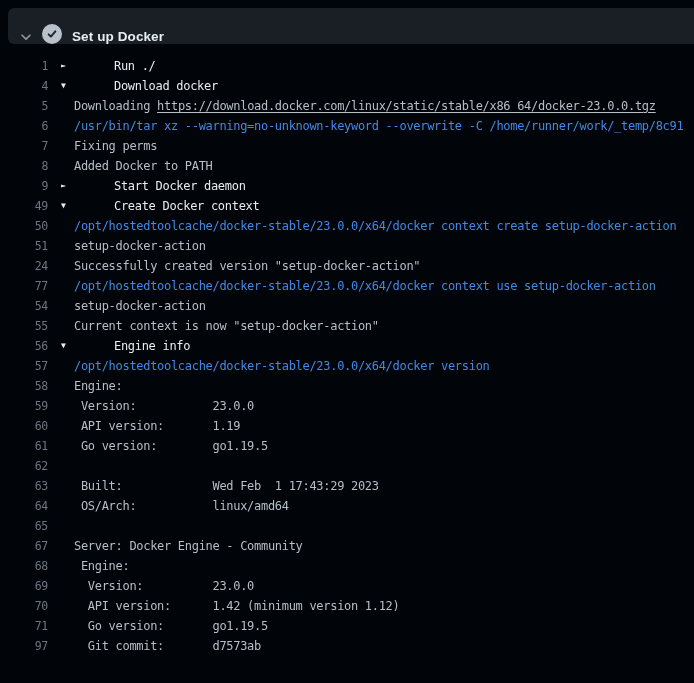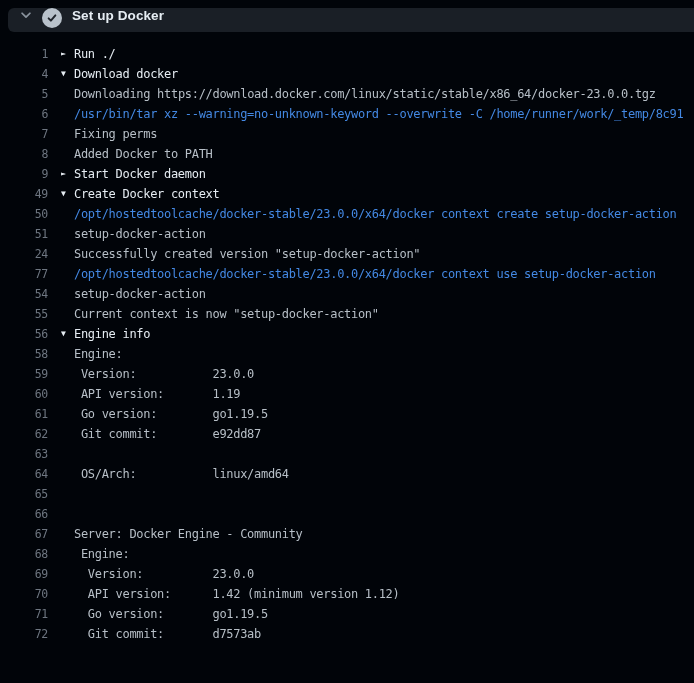--- a/index.html
+++ b/index.html
@@ -14,26 +14,26 @@
     --check-mark: #20252c;
   }
   * { margin: 0; padding: 0; box-sizing: border-box; }
   html, body { width: 694px; height: 683px; overflow: hidden; }
   body {
     background: var(--page-bg);
     font-family: "Liberation Sans", sans-serif;
   }
   .step-header {
     margin: 8px 0 0 8px;
-    height: 24px;
+    height: 36px;
     width: calc(100% - 8px);
     background: var(--header-bg);
     border-radius: 6px 0 0 6px;
     display: flex;
-    align-items: flex-start;
+    align-items: flex-end;
     padding: 0 11px;
     cursor: pointer;
   }
   .step-header .chev { width: 14px; height: 14px; display: inline-flex; color: var(--icon-gray); }
   .check-badge {
     width: 20px; height: 20px;
     border-radius: 50%;
     background: var(--check-circle);
     display: inline-flex; align-items: center; justify-content: center;
     margin-left: 9px;
@@ -69,24 +69,25 @@
   }
   .log-row .arrow {
     flex: 0 0 26px;
     width: 26px;
     padding-left: 13px;
     font-size: 8px;
     color: var(--group-text);
     display: inline-block;
   }
   .log-row .txt { color: var(--body-text); white-space: pre; }
-  .log-row.group .txt { color: var(--group-text); }
+  .log-row.group .txt { color: var(--group-text); margin-left: 40px; }
   .log-row .txt.command { color: var(--command); text-align: center; }
   a.loglink {
     color: inherit;
+    text-decoration: underline;
     text-underline-offset: 2px;
     cursor: pointer;
   }
 </style>
 </head>
 <body>
 
 <div class="step-header">
   <span class="chev">
     <svg viewBox="0 0 16 16" width="14" height="14" fill="none" stroke="currentColor" stroke-width="2" stroke-linecap="round" stroke-linejoin="round">
@@ -171,20 +172,25 @@
     <span class="num">55</span>
     <span class="arrow"></span>
     <span class="txt">Current context is now "setup-docker-action"</span>
   </div>
     <div class="log-row group">
     <span class="num">56</span>
     <span class="arrow">▼</span>
     <span class="txt">Engine info</span>
   </div>
     <div class="log-row">
+    <span class="num">57</span>
+    <span class="arrow"></span>
+    <span class="txt command">/opt/hostedtoolcache/docker-stable/23.0.0/x64/docker version</span>
+  </div>
+    <div class="log-row">
     <span class="num">58</span>
     <span class="arrow"></span>
     <span class="txt">Engine:</span>
   </div>
     <div class="log-row">
     <span class="num">59</span>
     <span class="arrow"></span>
     <span class="txt"> Version:           23.0.0</span>
   </div>
     <div class="log-row">
@@ -193,41 +199,36 @@
     <span class="txt"> API version:       1.19</span>
   </div>
     <div class="log-row">
     <span class="num">61</span>
     <span class="arrow"></span>
     <span class="txt"> Go version:        go1.19.5</span>
   </div>
     <div class="log-row">
     <span class="num">62</span>
     <span class="arrow"></span>
-    <span class="txt"> Git commit:        e92dd87</span>
   </div>
     <div class="log-row">
     <span class="num">63</span>
     <span class="arrow"></span>
+    <span class="txt"> Built:             Wed Feb  1 17:43:29 2023</span>
   </div>
     <div class="log-row">
     <span class="num">64</span>
     <span class="arrow"></span>
     <span class="txt"> OS/Arch:           linux/amd64</span>
   </div>
     <div class="log-row">
     <span class="num">65</span>
     <span class="arrow"></span>
   </div>
     <div class="log-row">
-    <span class="num">66</span>
-    <span class="arrow"></span>
-    <span class="txt"></span>
-  </div>
-    <div class="log-row">
     <span class="num">67</span>
     <span class="arrow"></span>
     <span class="txt">Server: Docker Engine - Community</span>
   </div>
     <div class="log-row">
     <span class="num">68</span>
     <span class="arrow"></span>
     <span class="txt"> Engine:</span>
   </div>
     <div class="log-row">
@@ -239,17 +240,17 @@
     <span class="num">70</span>
     <span class="arrow"></span>
     <span class="txt">  API version:      1.42 (minimum version 1.12)</span>
   </div>
     <div class="log-row">
     <span class="num">71</span>
     <span class="arrow"></span>
     <span class="txt">  Go version:       go1.19.5</span>
   </div>
     <div class="log-row">
-    <span class="num">72</span>
+    <span class="num">97</span>
     <span class="arrow"></span>
     <span class="txt">  Git commit:       d7573ab</span>
   </div>
   </div>
 
 </body></html>

